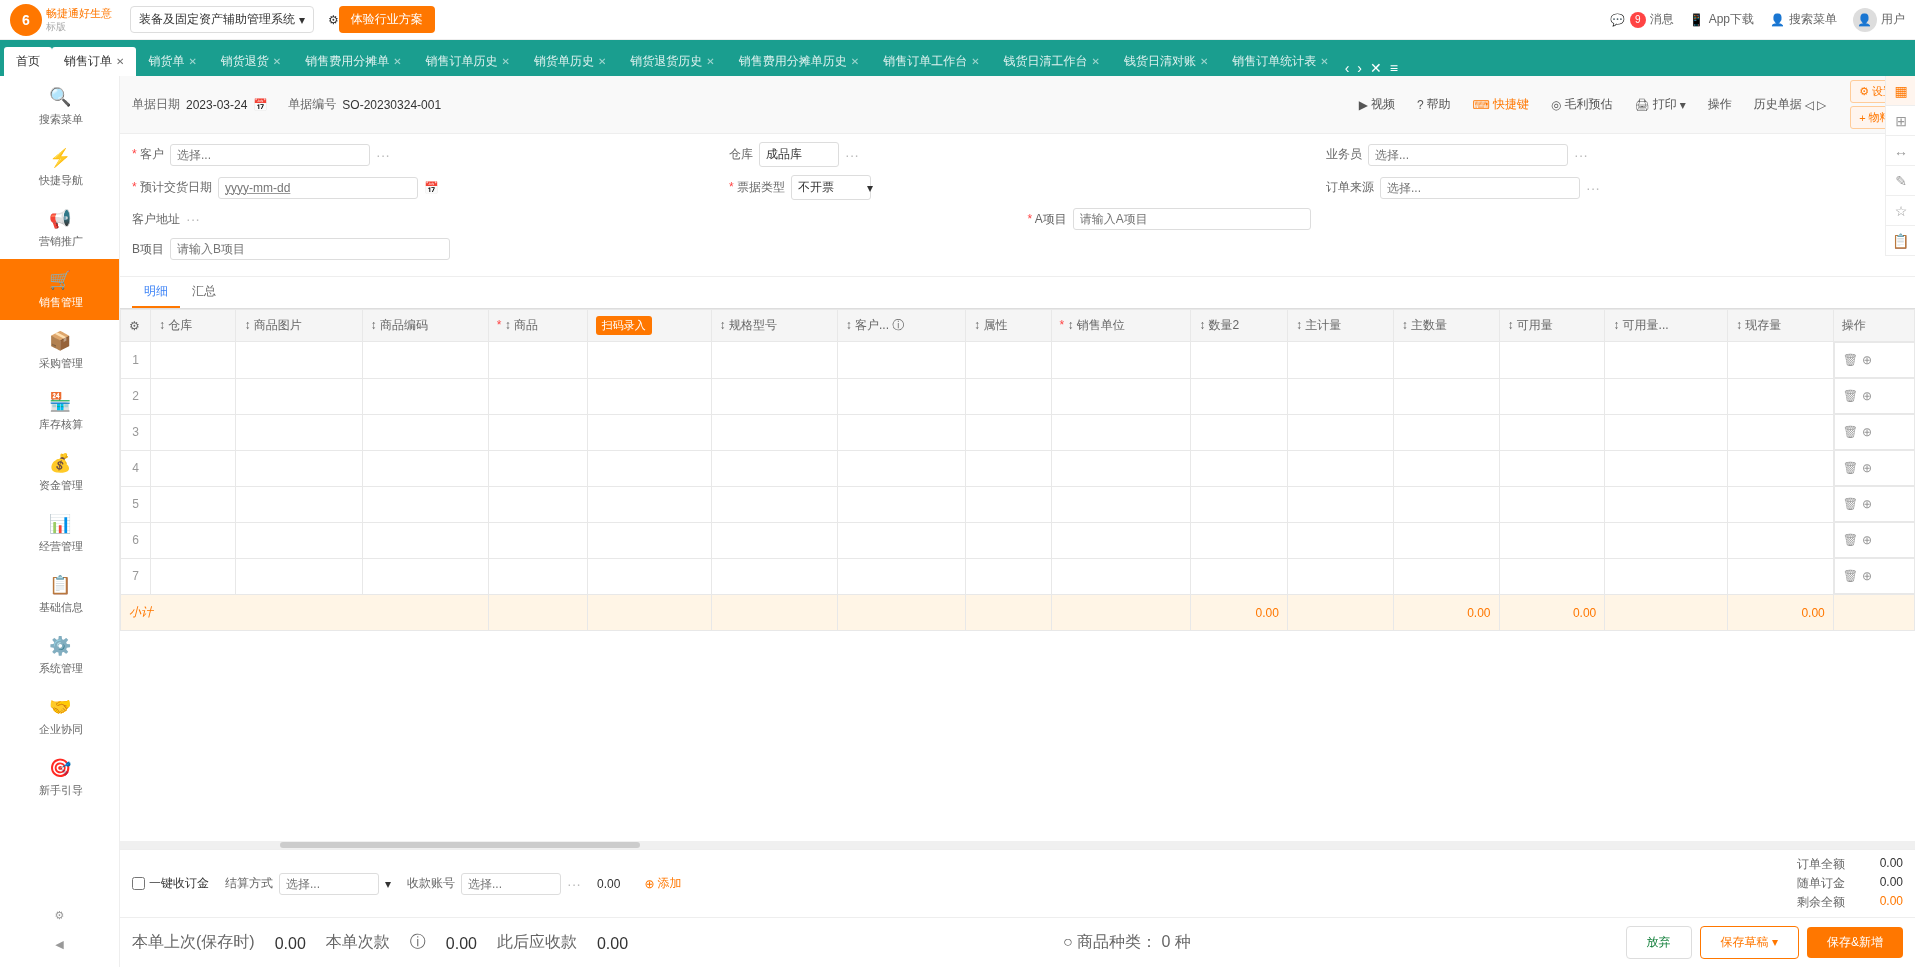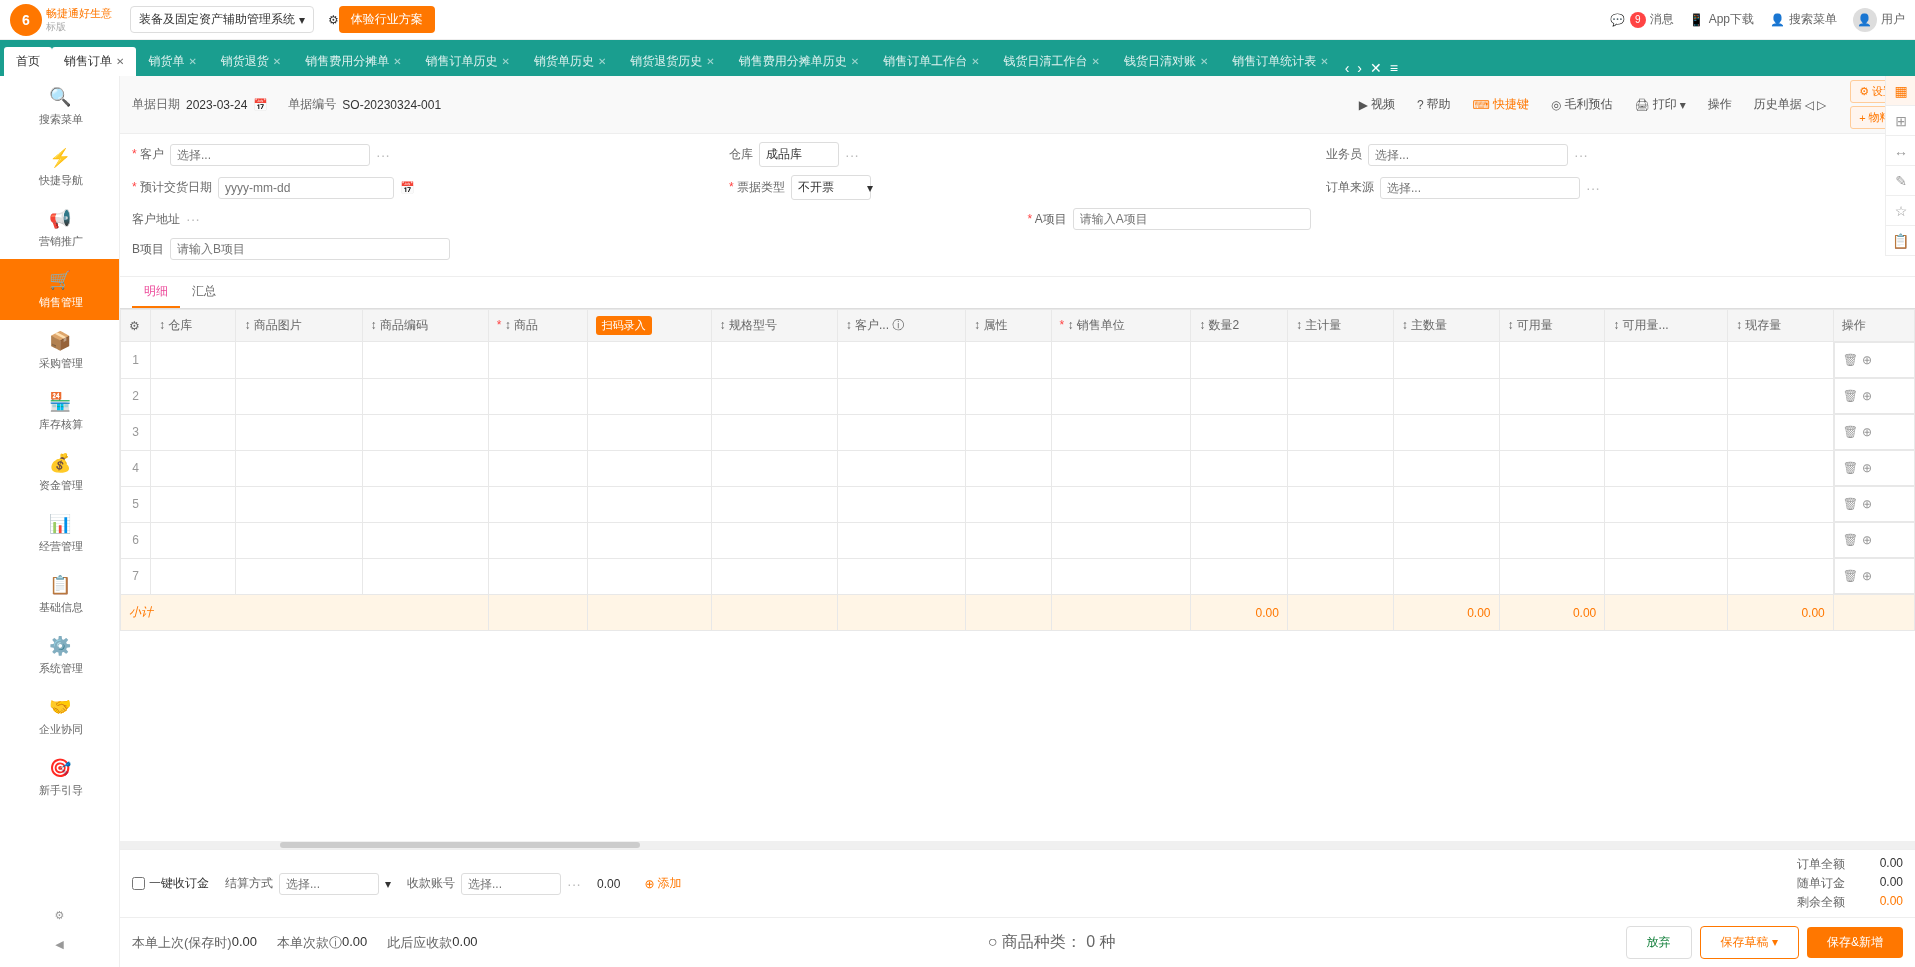--- a/index.html
+++ b/index.html
@@ -180,21 +180,21 @@
       flex-shrink: 0;
     }
     .content-tab {
       padding: 6px 12px;
       cursor: pointer;
       font-size: 12px;
       color: #666;
       border-bottom: 2px solid transparent;
     }
     .content-tab.active {
-      color: #ec4899;
+      color: #3b82f6;
       border-bottom-color: #ff7700;
     }
 
     
     .data-table-wrapper {
       flex: 1;
       overflow: auto;
       position: relative;
     }
     .data-table {
@@ -256,21 +256,21 @@
     
     .bottom-action-bar {
       background: #fff;
       border-top: 1px solid #eee;
       padding: 8px 12px;
       display: flex;
       align-items: center;
       gap: 20px;
       flex-shrink: 0;
     }
-    .bottom-stat { font-size: 13px; color: #666; display: flex; align-items: flex-start; gap: 0; }
+    .bottom-stat { font-size: 16px; color: #666; display: flex; align-items: flex-end; gap: 20px; }
     .bottom-stat .value { color: #333; font-weight: 500; }
     .goods-count { margin-left: auto; font-size: 16px; color: #666; }
 
     .btn-discard {
       background: #fff; border: 1px solid #ddd; color: #15803d;
       padding: 7px 20px; border-radius: 4px; cursor: pointer; font-size: 12px;
     }
     .btn-save-draft {
       background: #fff; border: 1px solid #ff7700; color: #ff7700;
       padding: 7px 20px; border-radius: 4px; cursor: pointer; font-size: 12px;
@@ -561,21 +561,21 @@
         </div>
         <div class="form-col">
           <span class="form-label">业务员</span>
           <input class="form-select" type="text" style="width: 200px;" placeholder="选择...">
           <span class="field-dots">···</span>
         </div>
       </div>
       <div class="form-row">
         <div class="form-col">
           <span class="form-label required">预计交货日期</span>
-          <input class="form-input" type="text" style="width: 176px;" placeholder="yyyy-mm-dd">
+          <input class="form-input" type="text" style="width: 200px; text-decoration: underline;" placeholder="yyyy-mm-dd">
           <span style="cursor:pointer;color:#666;">📅</span>
         </div>
         <div class="form-col">
           <span class="form-label required">票据类型</span>
           <span class="form-value" style="padding:3px 6px;border:1px solid #ddd;border-radius:3px;min-width:80px;display:inline-flex;align-items:center;justify-content:space-between;gap:40px;cursor:pointer;">不开票</span>
           <span style="margin-left:-10px;">▾</span>
         </div>
         <div class="form-col">
           <span class="form-label">订单来源</span>
           <input class="form-select" type="text" style="width: 200px;" placeholder="选择...">

